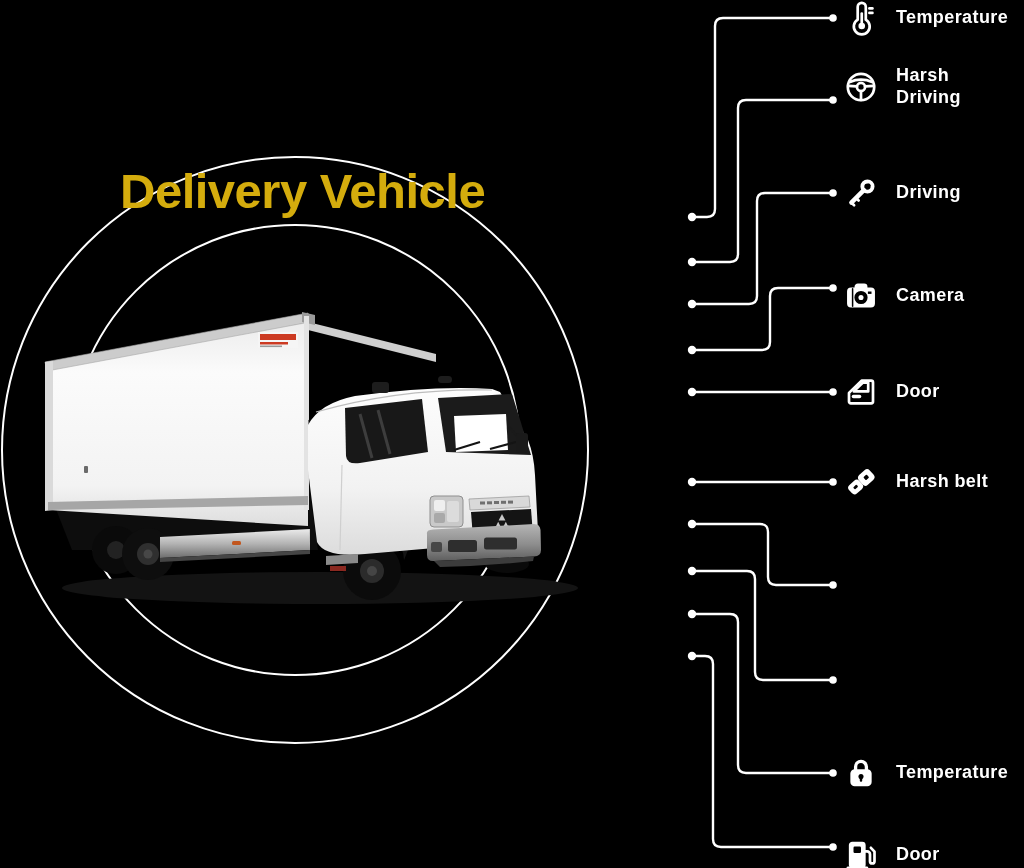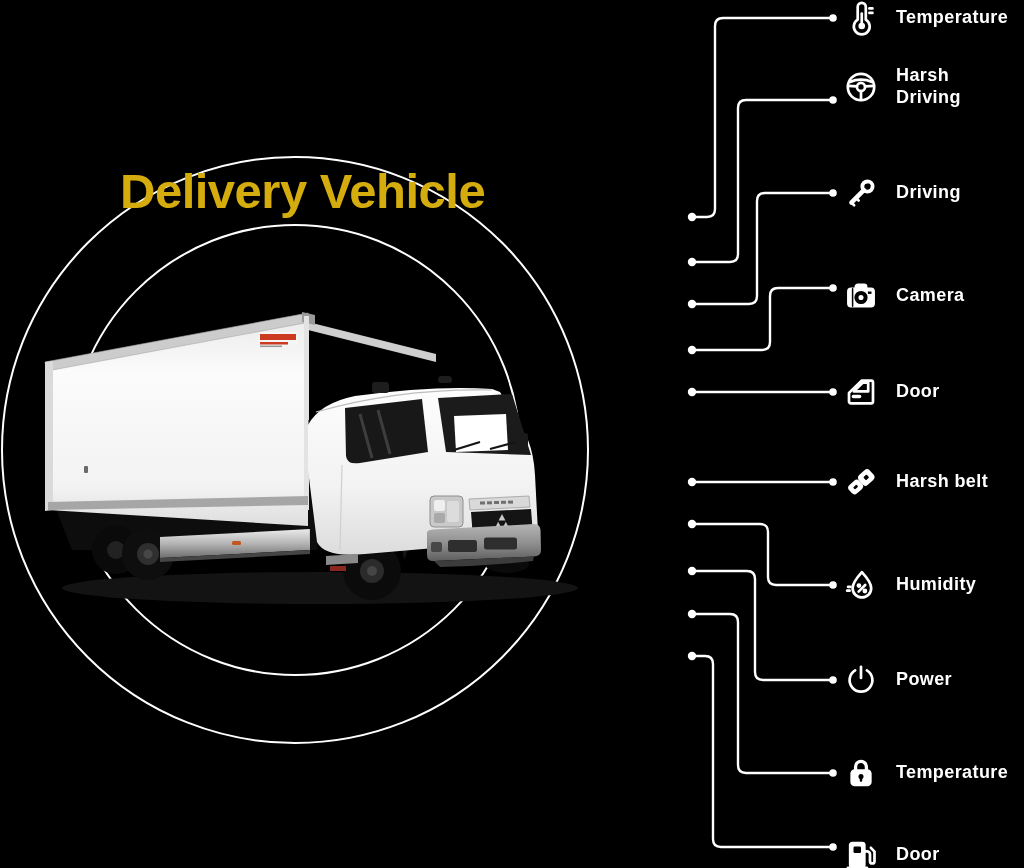--- a/index.html
+++ b/index.html
@@ -243,43 +243,21 @@
           <rect x="3.4" y="9.2" width="7.4" height="5.8" rx="1.6" fill="#fff"></rect>
           <rect x="5.6" y="11.2" width="3" height="1.8" rx="0.6" fill="#000" stroke="none"></rect>
           <rect x="12.6" y="8.6" width="8" height="6.9" rx="1.6" fill="#fff"></rect>
           <rect x="15.2" y="10.7" width="2.9" height="2.7" rx="0.6" fill="#000" stroke="none"></rect>
         </g>
       </svg>
     </span>
     <span class="feature-label">Harsh belt</span>
   </div>
 
-  <div class="feature-row" style="top:565px">
-    <span class="feature-icon">
-      <svg viewBox="0 0 24 24" class="ic">
-        <path d="M12.6 3.4s-6.2 6.8-6.2 10.7a6.2 6.2 0 0 0 12.4 0c0-3.9-6.2-10.7-6.2-10.7Z"></path>
-        <line x1="10.4" y1="16.4" x2="14.8" y2="12"></line>
-        <circle cx="10.6" cy="12.4" r="1" fill="#fff" stroke-width="1.2"></circle>
-        <circle cx="14.6" cy="16" r="1" fill="#fff" stroke-width="1.2"></circle>
-        <line x1="3.4" y1="13.2" x2="5" y2="13.2"></line>
-        <line x1="2.8" y1="15.8" x2="4.4" y2="15.8"></line>
-      </svg>
-    </span>
-    <span class="feature-label">Humidity</span>
-  </div>
-
-  <div class="feature-row" style="top:660px">
-    <span class="feature-icon">
-      <svg viewBox="0 0 24 24" class="ic" stroke-width="2.1">
-        <line x1="12" y1="3.2" x2="12" y2="10.6"></line>
-        <path d="M8.1 5.6a7.6 7.6 0 1 0 7.8 0"></path>
-      </svg>
-    </span>
-    <span class="feature-label">Power</span>
-  </div>
+
 
   <div class="feature-row" style="top:753px">
     <span class="feature-icon">
       <svg viewBox="0 0 24 24" class="ic">
         <rect x="5.8" y="10.4" width="12.4" height="9.6" rx="2" fill="#fff"></rect>
         <path d="M8.4 10.4V7.9a3.6 3.6 0 0 1 7.2 0v2.5" stroke-width="2.2"></path>
         <circle cx="12" cy="14.3" r="1.7" fill="#000" stroke="none"></circle>
         <rect x="11.2" y="15.2" width="1.6" height="2.6" rx="0.7" fill="#000" stroke="none"></rect>
       </svg>
     </span>

